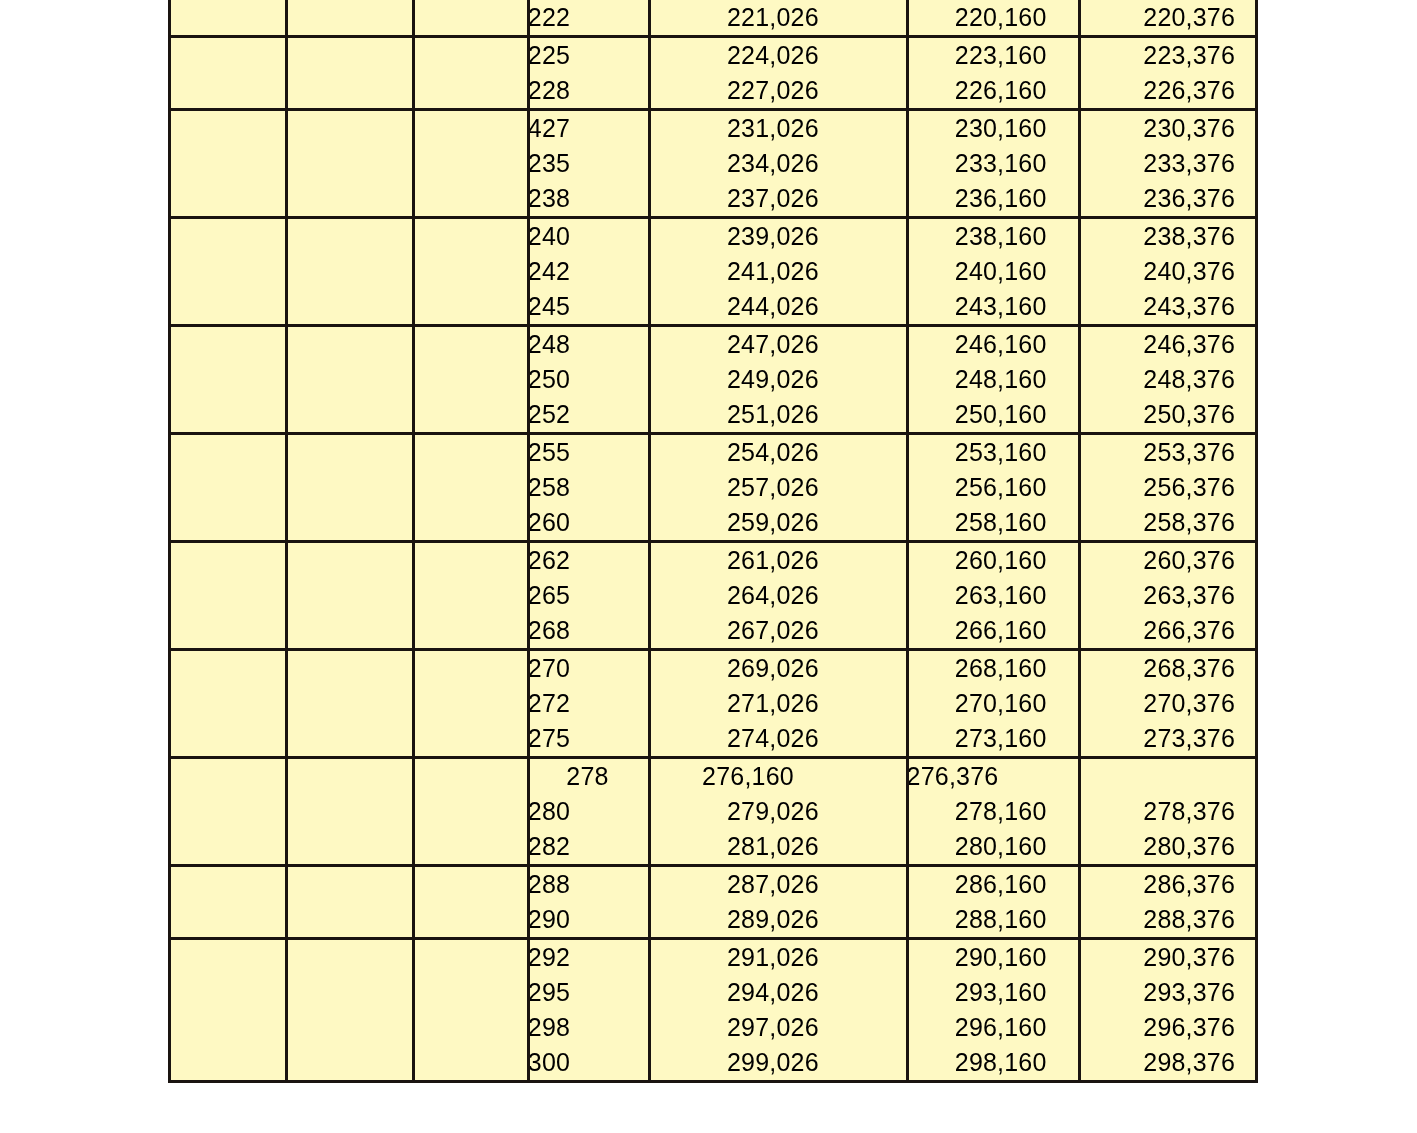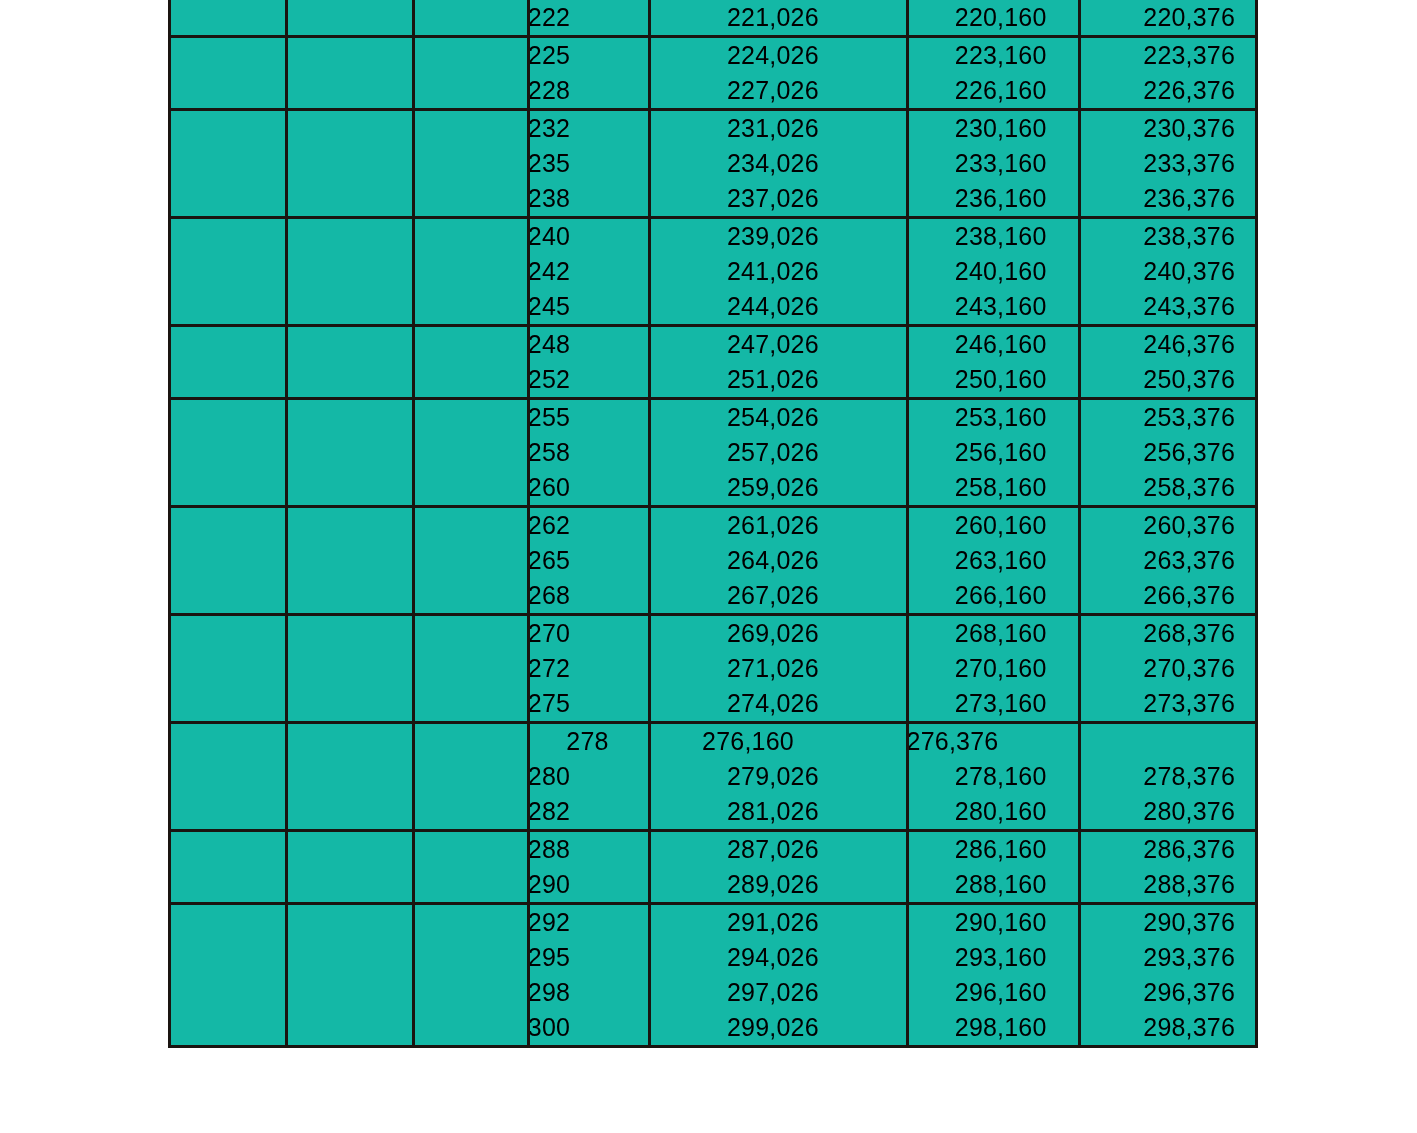--- a/index.html
+++ b/index.html
@@ -25,21 +25,21 @@
     height: 1118px;
   }
 
   
   .row-group {
     position: relative;
     box-sizing: border-box;
     border-bottom: 3px solid #1a1410;
     border-left: 3px solid #1a1410;
     border-right: 3px solid #1a1410;
-    background: #14b8a6;
+    background: #fef9c3;
   }
   .row-group.partial-top {
     border-top: none;
   }
 
   
   .col-rule {
     position: absolute;
     top: 0;
     bottom: 0;
@@ -129,21 +129,21 @@
       <div class="col-rule c1"></div>
       <div class="col-rule c2"></div>
       <div class="col-rule c3"></div>
       <div class="col-rule c4"></div>
       <div class="col-rule c5"></div>
       <div class="col-rule c6"></div>
       <div class="data-row">
         <div class="cell e1"></div>
         <div class="cell e2"></div>
         <div class="cell e3"></div>
-        <div class="cell n1">232</div>
+        <div class="cell n1">427</div>
         <div class="cell n2">231,026</div>
         <div class="cell n3">230,160</div>
         <div class="cell n4">230,376</div>
       </div>
       <div class="data-row">
         <div class="cell e1"></div>
         <div class="cell e2"></div>
         <div class="cell e3"></div>
         <div class="cell n1">235</div>
         <div class="cell n2">234,026</div>
@@ -208,20 +208,29 @@
         <div class="cell e3"></div>
         <div class="cell n1">248</div>
         <div class="cell n2">247,026</div>
         <div class="cell n3">246,160</div>
         <div class="cell n4">246,376</div>
       </div>
       <div class="data-row">
         <div class="cell e1"></div>
         <div class="cell e2"></div>
         <div class="cell e3"></div>
+        <div class="cell n1">250</div>
+        <div class="cell n2">249,026</div>
+        <div class="cell n3">248,160</div>
+        <div class="cell n4">248,376</div>
+      </div>
+      <div class="data-row">
+        <div class="cell e1"></div>
+        <div class="cell e2"></div>
+        <div class="cell e3"></div>
         <div class="cell n1">252</div>
         <div class="cell n2">251,026</div>
         <div class="cell n3">250,160</div>
         <div class="cell n4">250,376</div>
       </div>
     </div>
     <div class="row-group">
       <div class="col-rule c1"></div>
       <div class="col-rule c2"></div>
       <div class="col-rule c3"></div>

